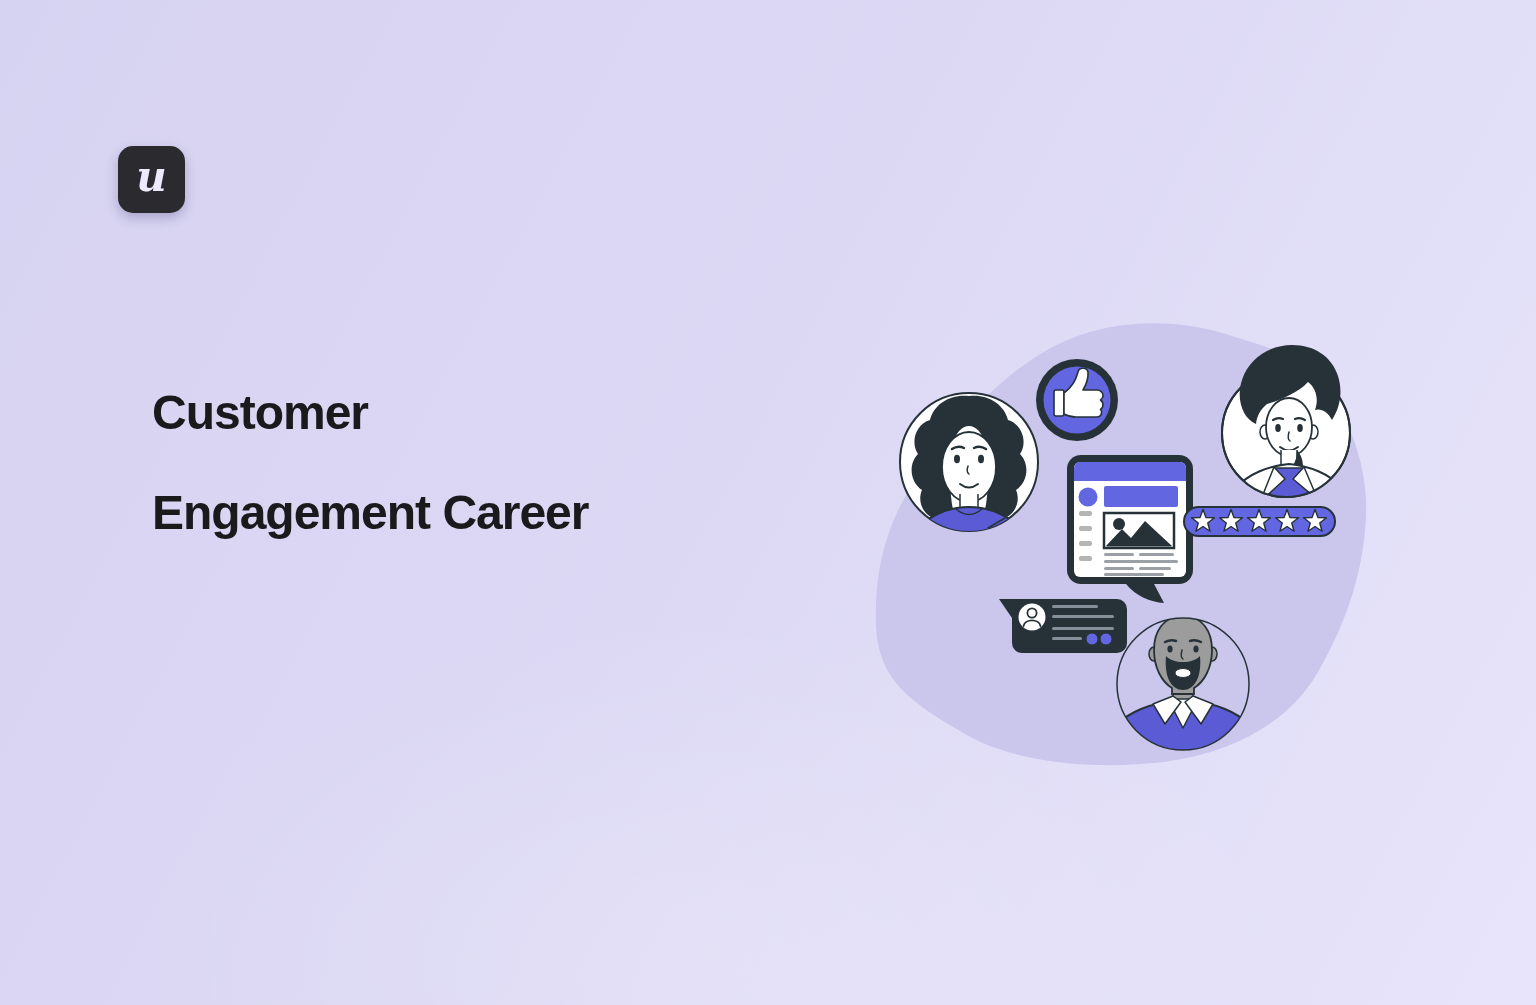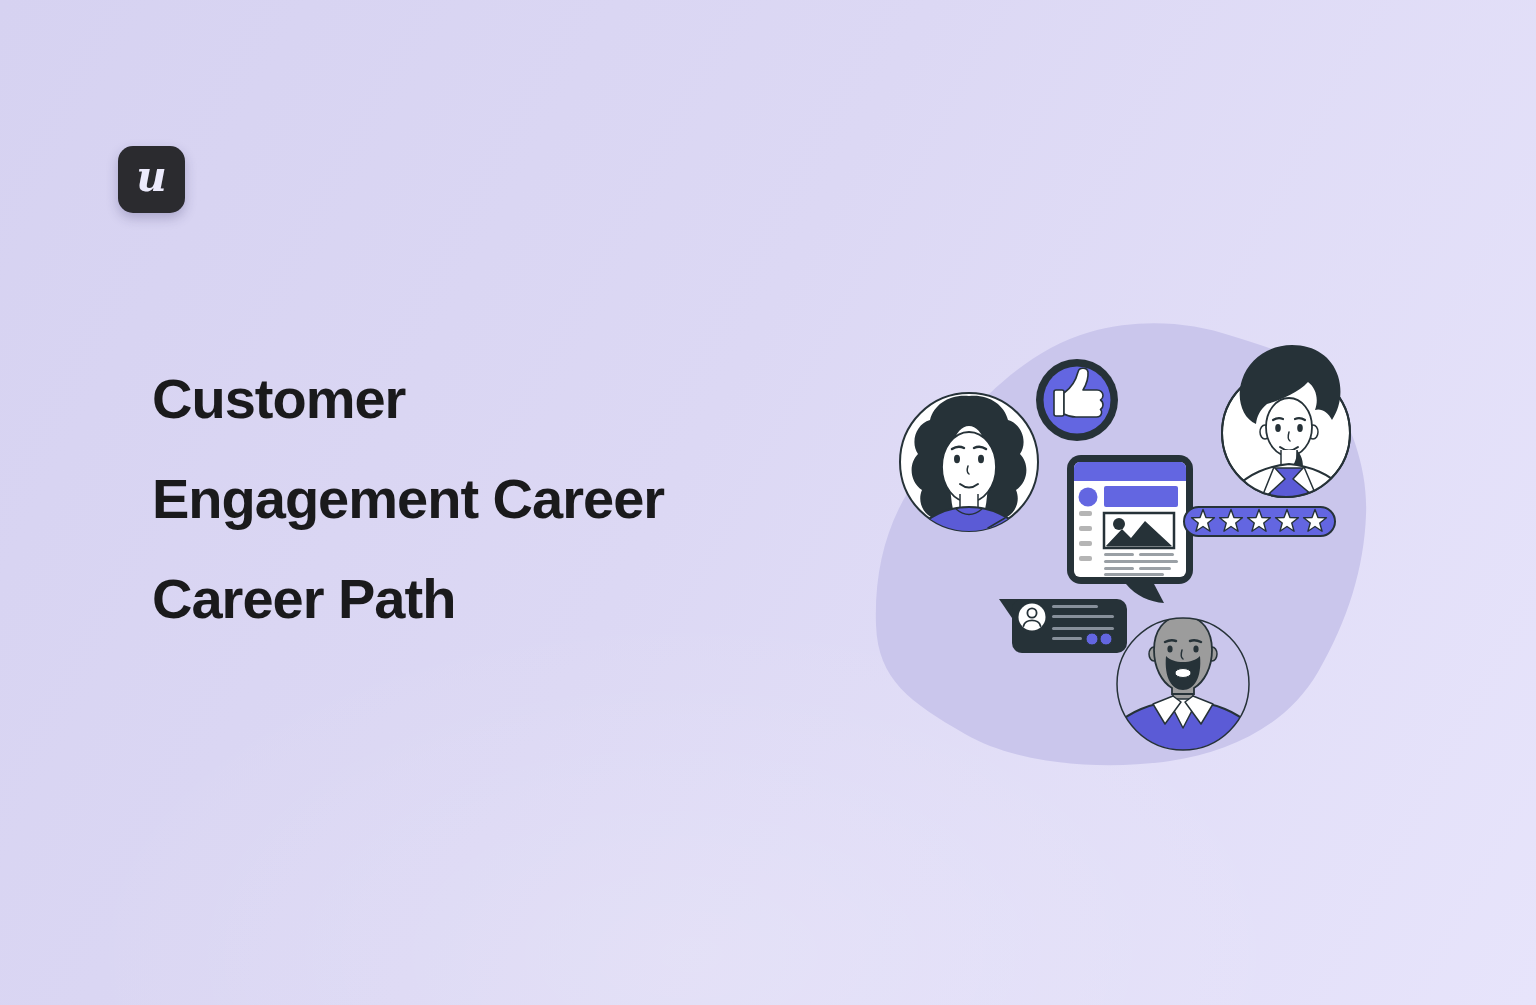--- a/index.html
+++ b/index.html
@@ -30,22 +30,22 @@
     box-shadow:0 5px 12px rgba(40,35,90,0.25);
   }
   .logo span{
     font-family:"DejaVu Serif", serif;
     font-style:italic; font-weight:700;
     font-size:42px; line-height:1;
     color:#eceafc;
     transform:translateY(-3px);
   }
   .hero-title{
-    position:absolute; left:152px; top:349px; width:780px;
-    font-size:56px; line-height:100px; font-weight:700;
+    position:absolute; left:152px; top:363px; width:780px;
+    font-size:48px; line-height:100px; font-weight:700;
     letter-spacing:-1px; color:var(--title);
   }
   .hero-title .line{display:block;}
   .illus{
     position:absolute; left:860px; top:300px; width:560px; height:470px;
   }
   
   .f-accent{fill:var(--accent);}
   .f-cloth{fill:var(--clothing);}
   .f-dark{fill:var(--dark);}
@@ -57,21 +57,20 @@
 </head>
 <body>
 
 <div class="logo">
   <span>u</span>
 </div>
 
 <h1 class="hero-title">
   <span class="line">Customer</span>
   <span class="line">Engagement Career</span>
-  <span class="line">Career Path</span>
 </h1>
 
 <svg class="illus" viewBox="0 0 560 470" aria-hidden="true">
   <defs>
     <clipPath id="cw">
         <circle cx="109" cy="162" r="69"></circle>
       </clipPath>
     <clipPath id="cm2">
         <circle cx="426" cy="133" r="64"></circle>
       </clipPath>

